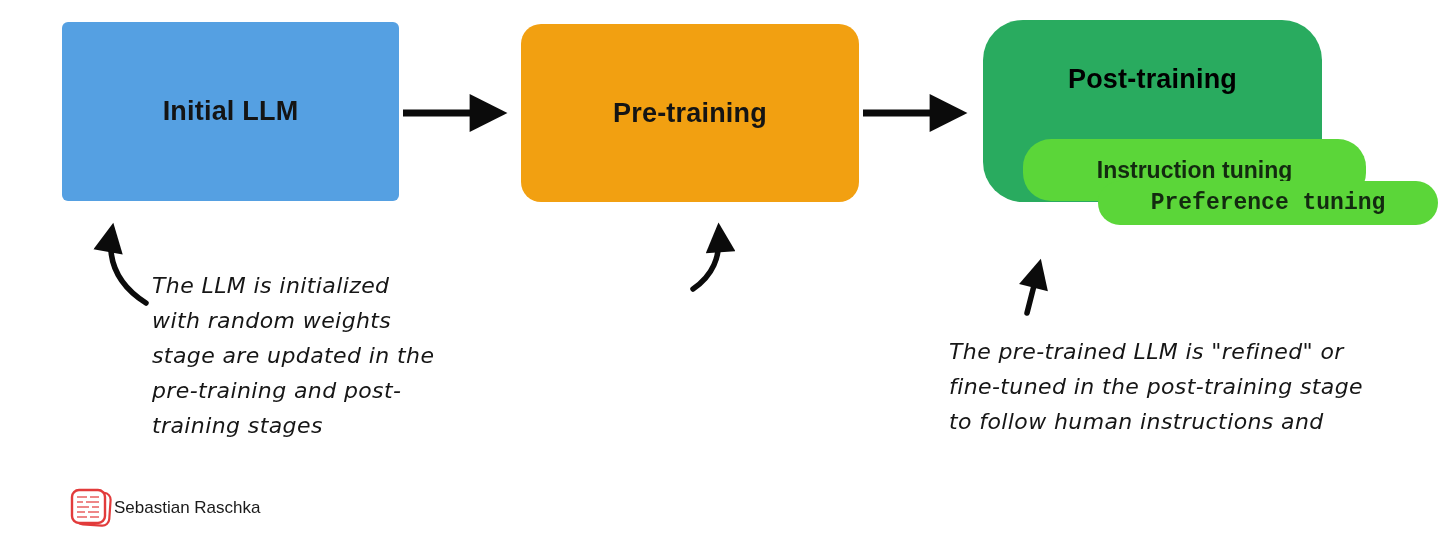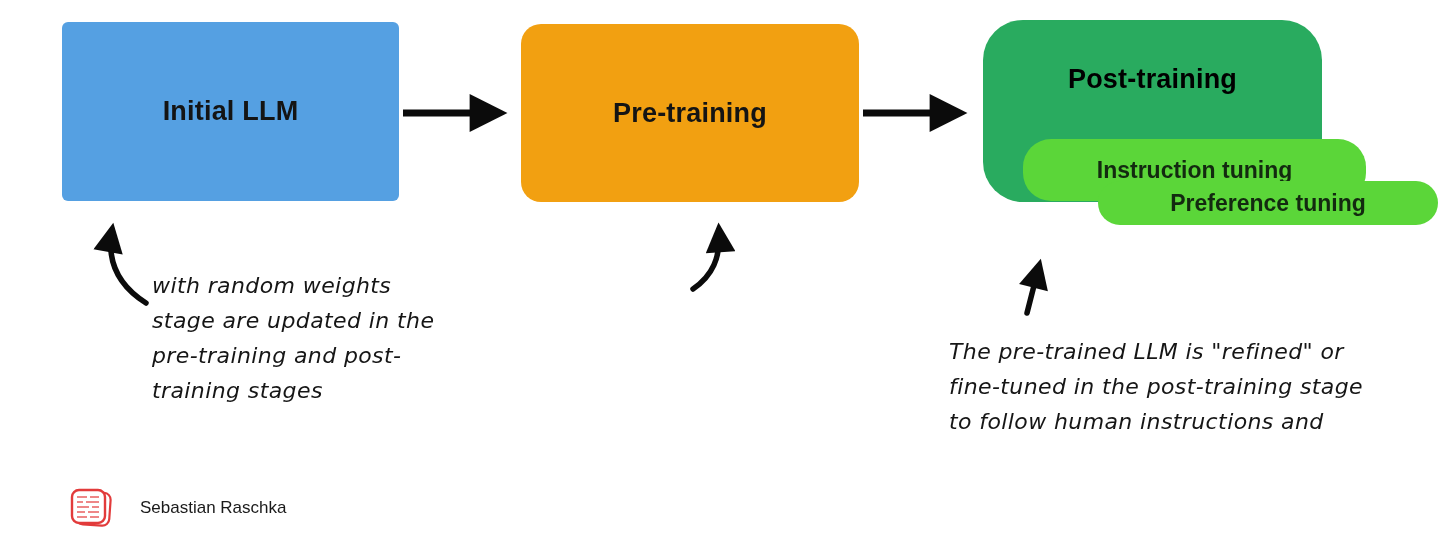--- a/index.html
+++ b/index.html
@@ -37,41 +37,41 @@
   }
   .pill{
     position:absolute;
     display:flex;align-items:center;justify-content:center;
     background:var(--green-light);
     color:#132a10;
     font-weight:bold;font-size:23px;
     border-radius:28px;
   }
   #pill-instruction{left:1023px;top:99px;width:343px;height:62px;margin-top:40px;}
-  #pill-preference{left:1098px;top:181px;width:340px;height:44px;}
+  #pill-preference{left:1098px;top:181px;width:340px;height:44px;font-family:Liberation Mono, monospace;}
   .annotation{
     position:absolute;
     color:#161616;
     font-family:"DejaVu Sans", sans-serif;
     font-style:italic;
     font-size:22px;
     line-height:35px;
     letter-spacing:0.4px;
     white-space:nowrap;
   }
   #annotation-initial{left:152px;top:268px;}
   #annotation-pretraining{left:549px;top:300px;}
   #annotation-posttraining{left:949px;top:334px;}
   #arrow-layer{
     position:absolute;left:0;top:0;width:1456px;height:551px;
     pointer-events:none;
   }
   #footer{
     position:absolute;left:68px;top:486px;height:44px;
-    display:flex;align-items:center;gap:26px;
+    display:flex;align-items:center;gap:0;
   }
   #author-name{
     font-size:17px;color:#1a1a1a;font-weight:normal;
     font-family:"Liberation Sans", sans-serif;
   }
 </style>
 </head>
 <body>
 
 <div id="canvas">
@@ -110,20 +110,21 @@
 
   <div class="pill" id="pill-instruction">
     <span>Instruction tuning</span>
   </div>
 
   <div class="pill" id="pill-preference">
     <span>Preference tuning</span>
   </div>
 
   <div class="annotation" id="annotation-initial">
+    <div>The LLM is initialized</div>
     <div>with random weights</div>
     <div>stage are updated in the</div>
     <div>pre-training and post-</div>
     <div>training stages</div>
   </div>
 
 
   <div class="annotation" id="annotation-posttraining">
     <div>The pre-trained LLM is "refined" or</div>
     <div>fine-tuned in the post-training stage</div>

